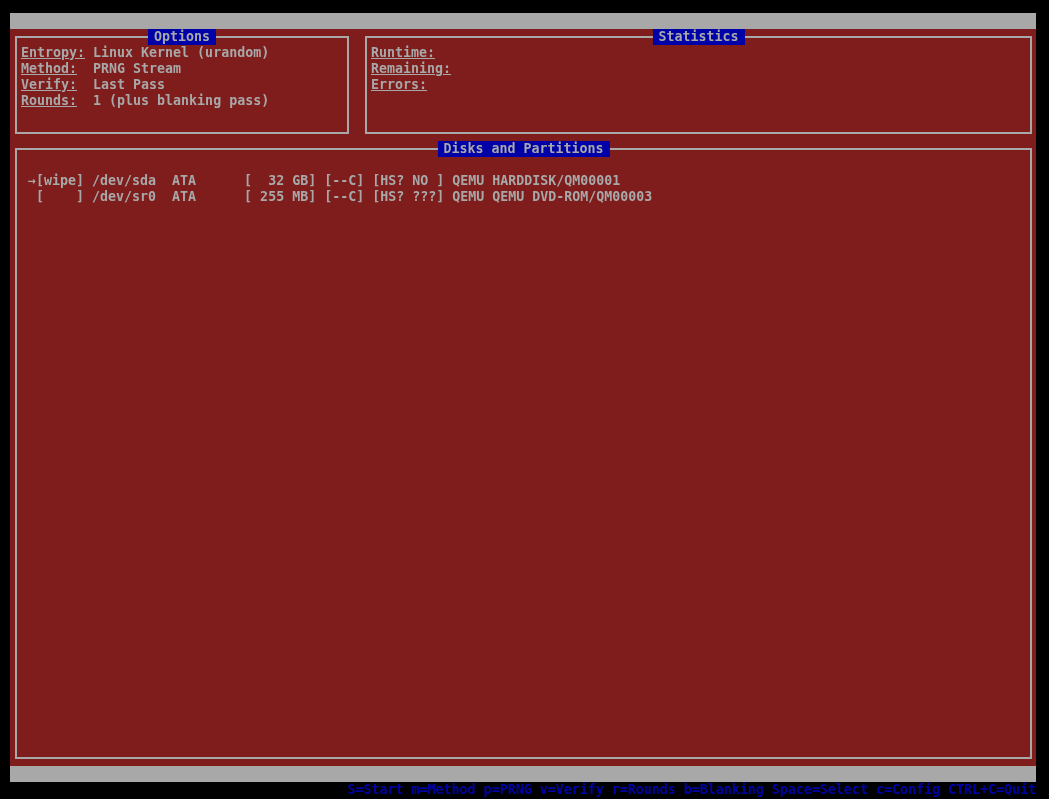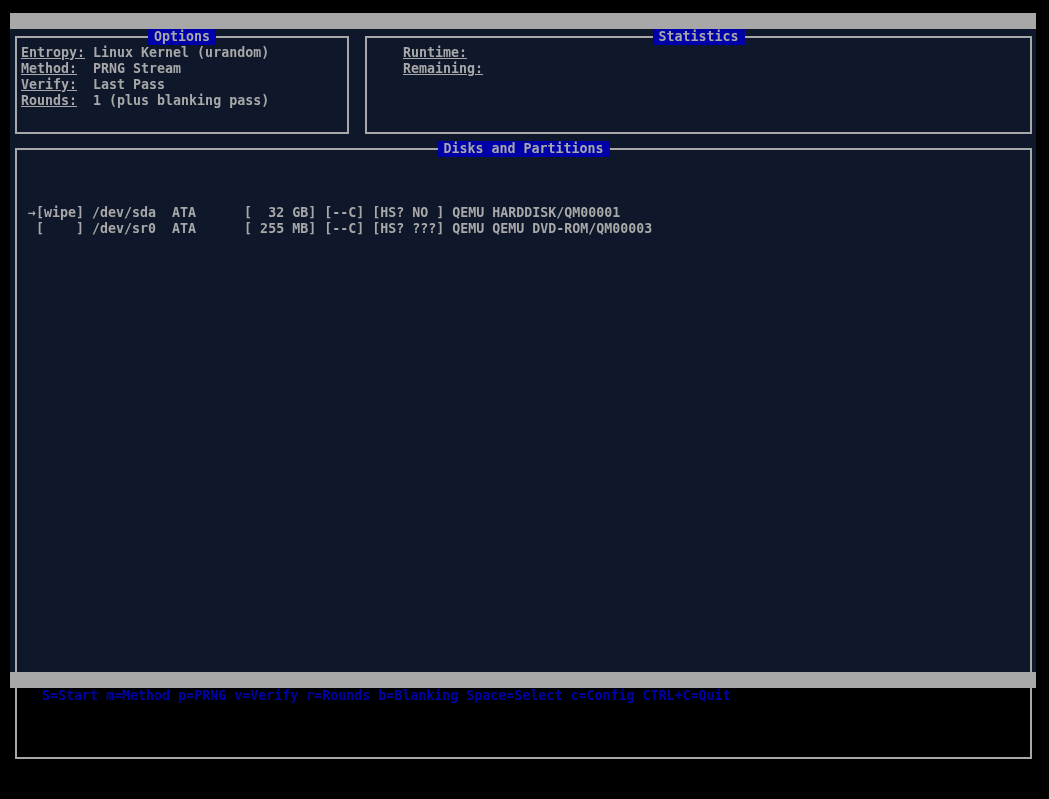--- a/index.html
+++ b/index.html
@@ -24,60 +24,60 @@
   }
   .titlebar {
     height: 16px;
     background: #A8A8A8;
     color: #0000A8;
     text-align: center;
     white-space: pre;
   }
   .main {
     position: relative;
-    height: 643px;
-    background: #0f172a;
+    height: 737px;
+    background: #7f1d1d;
   }
   .box {
     position: absolute;
     border: 2px solid #A8A8A8;
     box-sizing: border-box;
   }
   .box-title {
     position: absolute;
     top: -9px;
     left: 50%;
     transform: translateX(-50%);
     background: #0000A8;
     padding: 0 6px;
     white-space: pre;
     color: #A8A8A8;
   }
   .options-box { left: 5px;   top: 7px;   width: 334px;  height: 98px; }
-  .stats-box   { left: 355px; top: 7px;   width: 667px;  height: 98px; padding-left: 32px; }
+  .stats-box   { left: 355px; top: 7px;   width: 667px;  height: 98px; }
   .disks-box   { left: 5px;   top: 119px; width: 1017px; height: 611px; }
   .box-content { padding: 7px 0 0 4px; }
   .field-row { display: flex; white-space: pre; height: 16px; }
   .field-label { min-width: 9ch; white-space: pre; text-decoration: underline; }
   .field-value { white-space: pre; }
   .disks-content { padding: 23px 0 0 11px; }
   .disk-row { display: flex; white-space: pre; height: 16px; }
-  .disk-row span { white-space: pre; display: inline-block; margin-top: 32px; }
+  .disk-row span { white-space: pre; display: inline-block; }
   .c-sel    { width: 7ch; }
   .c-dev    { width: 8ch; margin-left: 1ch; }
   .c-bus    { width: 3ch; margin-left: 2ch; }
   .c-size   { width: 9ch; margin-left: 6ch; }
   .c-flags  { width: 5ch; margin-left: 1ch; }
   .c-health { width: 9ch; margin-left: 1ch; }
   .c-model  { margin-left: 1ch; text-align: right; }
   .footer {
     height: 16px;
     background: #A8A8A8;
     color: #0000A8;
-    text-align: left;
+    text-align: right;
     white-space: pre;
   }
 </style>
 </head>
 <body>
 
 <div class="screen">
 
   <div class="titlebar">
     <span>ShredOS v2024.02.2_26.0_x86-64_0.37</span>
@@ -111,20 +111,24 @@
       <span class="box-title">Statistics</span>
       <div class="box-content">
         <div class="field-row">
           <span class="field-label">Runtime:</span>
           <span class="field-value"></span>
         </div>
         <div class="field-row">
           <span class="field-label">Remaining:</span>
           <span class="field-value"></span>
         </div>
+        <div class="field-row">
+          <span class="field-label">Errors:</span>
+          <span class="field-value"></span>
+        </div>
       </div>
     </div>
 
     <div class="box disks-box">
       <span class="box-title">Disks and Partitions</span>
       <div class="disks-content">
         <div class="disk-row">
           <span class="c-sel">→[wipe]</span>
           <span class="c-dev">/dev/sda</span>
           <span class="c-bus">ATA</span>

